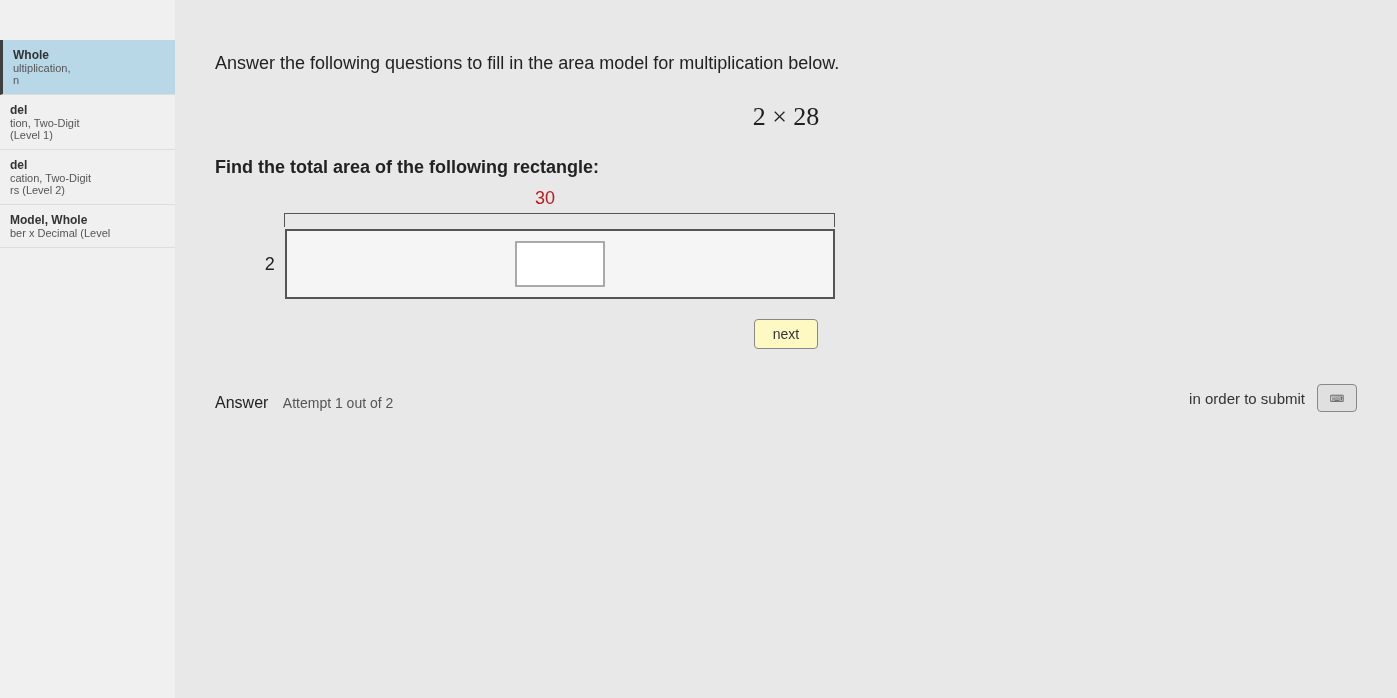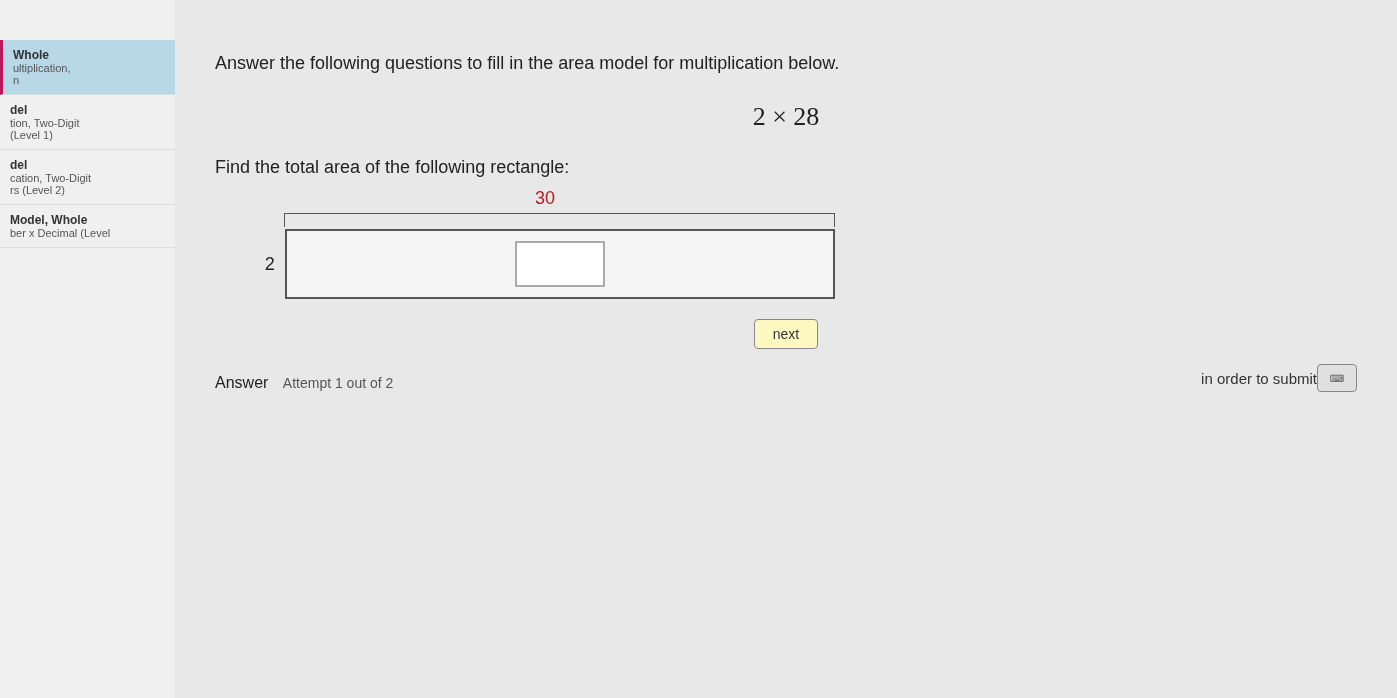--- a/index.html
+++ b/index.html
@@ -24,21 +24,21 @@
     .sidebar-item {
       padding: 8px 10px;
       font-size: 13px;
       color: #333;
       cursor: pointer;
       border-bottom: 1px solid #ddd;
     }
 
     .sidebar-item.active {
       background: #b8d8e8;
-      border-left: 3px solid #be185d;
+      border-left: 3px solid #404040;
     }
 
     .sidebar-item .item-title {
       font-weight: bold;
       font-size: 12px;
     }
 
     .sidebar-item .item-subtitle {
       font-size: 11px;
       color: #555;
@@ -120,20 +120,21 @@
       font-size: 26px;
       text-align: center;
       margin: 20px 0 25px 0;
       color: #222;
       font-family: Liberation Serif, serif;
     }
 
     .find-area-text {
       font-size: 18px;
       color: #222;
+      font-weight: bold;
     }
 
     
     .area-model-container {
       position: relative;
       margin: 10px 0 10px 40px;
       width: 580px;
     }
 
     .top-label {
@@ -287,21 +288,21 @@
         <button class="next-btn">
           <span>next</span>
         </button>
       </div>
 
       <div class="bottom-row">
         <div>
           <span class="answer-label">Answer</span>
           <span class="attempt-text">Attempt 1 out of 2</span>
         </div>
-        <div style="display:flex; align-items:center; ">
+        <div style="display:flex; align-items:center; gap:12px;margin-top:20px;">
           <span style="font-size:15px; color:#333;">in order to submit</span>
           <div class="keyboard-icon">
             <span>⌨</span>
           </div>
         </div>
       </div>
 
     </div>
   </div>
 </div>

